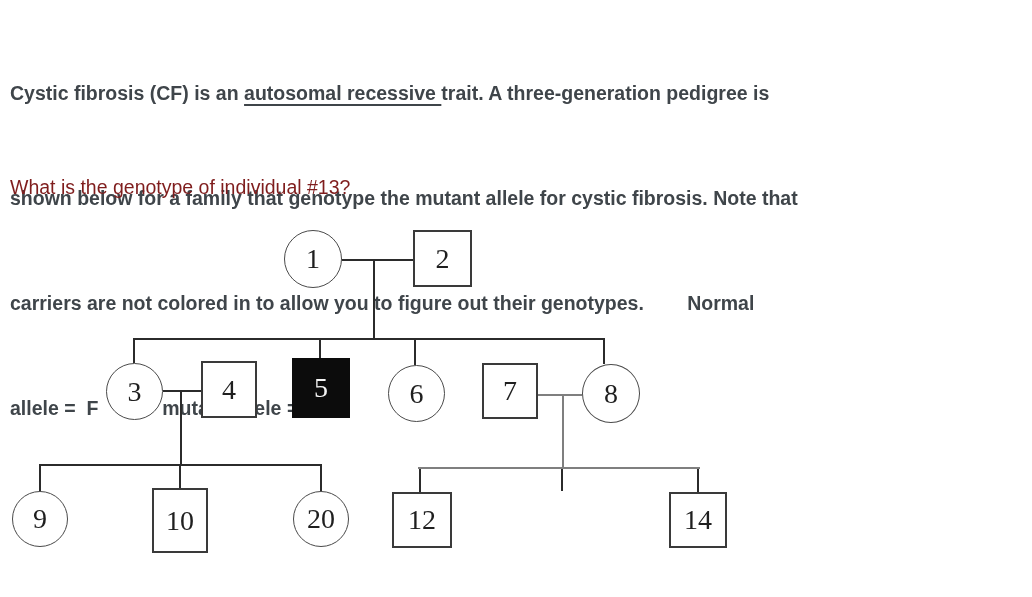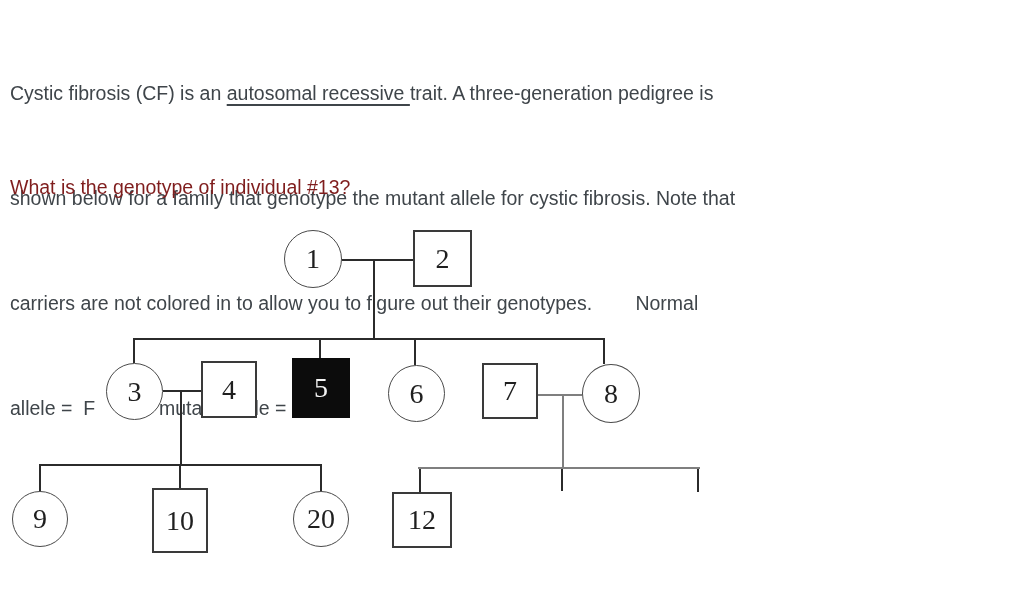--- a/index.html
+++ b/index.html
@@ -18,20 +18,21 @@
 
   
   #question-block {
     position: absolute;
     left: 10px;
     top: 6px;
     font-size: 19.5px;
     line-height: 35px;
     color: #3f454a;
     white-space: pre;
+    font-weight: bold;
   }
   .q-line { height: 35px; }
   .underlined {
     text-decoration: underline;
     text-decoration-thickness: 1.5px;
     text-underline-offset: 4px;
   }
   #prompt-line {
     position: absolute;
     left: 10px;
@@ -134,15 +135,18 @@
       </div>
     <div class="person square" style="left:152px; top:488px; width:56px; height:65px;">
         <span>10</span>
       </div>
     <div class="person circle" style="left:293px; top:491px; width:56px; height:56px;">
         <span>20</span>
       </div>
     <div class="person square" style="left:392px; top:492px; width:60px; height:56px;">
         <span>12</span>
       </div>
+    <div class="person square" style="left:669px; top:492px; width:58px; height:56px;">
+        <span>14</span>
+      </div>
 
   </div>
 </div>
 
 </body></html>

